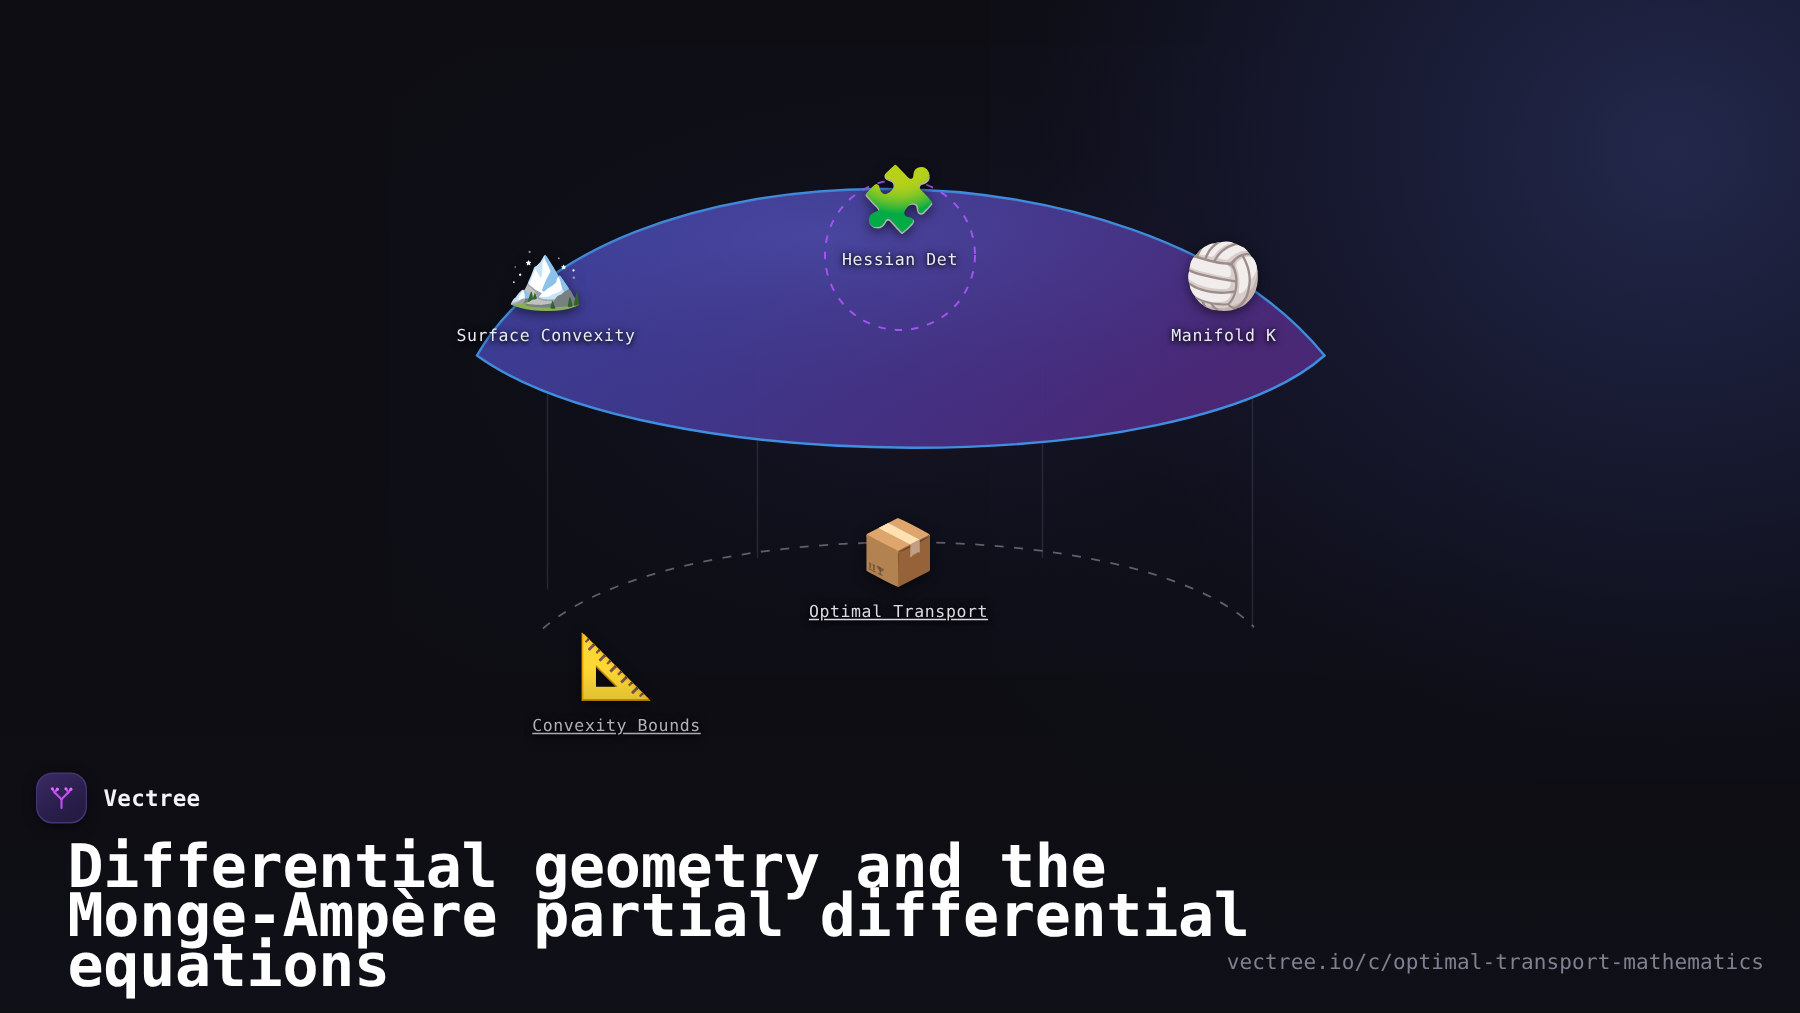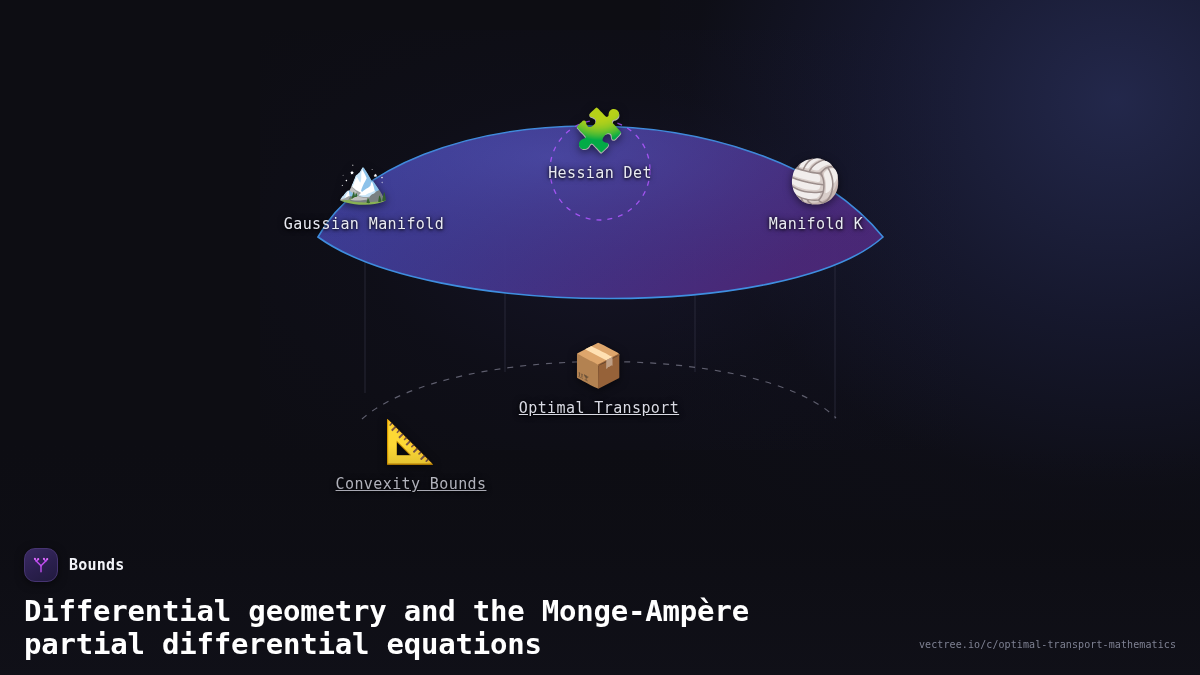--- a/index.html
+++ b/index.html
@@ -69,21 +69,21 @@
   .node-emoji {
     font-size: 42px;
     line-height: 46px;
     height: 46px;
     display: block;
     filter: drop-shadow(0 2px 4px rgba(0,0,0,0.55));
   }
   .node-label {
     display: block;
     margin-top: 10px;
-    font-size: 15px;
+    font-size: 11px;
     letter-spacing: 0.4px;
     color: #e9eaf2;
     text-shadow: 0 1px 3px rgba(0,0,0,0.9), 0 0 6px rgba(0,0,0,0.7);
     white-space: nowrap;
   }
   .node-label.dim { color: #d9dae4; text-decoration: underline; }
 
   
   #footer {
     position: absolute;
@@ -108,33 +108,34 @@
     flex: 0 0 auto;
     box-shadow: 0 2px 8px rgba(0,0,0,0.5);
   }
   #brand-name {
     font-size: 15px;
     font-weight: bold;
     color: #f2f3f8;
     letter-spacing: 0.2px;
   }
   #headline {
-    font-size: 29px;
+    font-size: 40px;
     font-weight: bold;
     line-height: 33px;
     color: #ffffff;
     letter-spacing: -0.2px;
     max-width: 790px;
     word-wrap: break-word;
+    margin-left: 21px;
   }
   #url {
     position: absolute;
     right: 24px;
     bottom: 25px;
-    font-size: 10px;
+    font-size: 14px;
     color: #7e8192;
     letter-spacing: 0.1px;
   }
 </style>
 </head>
 <body>
 
 <div id="bg-glow-tr"></div>
 <div id="bg-glow-center"></div>
 
@@ -163,21 +164,21 @@
     <path d="M318,237 C 400,92 760,86 883,237 C 790,320 430,318 318,237 Z" fill="url(#lensGrad)" stroke="#3f8fe0" stroke-width="1.6"></path>
     <path d="M318,237 C 400,92 760,86 883,237 C 790,320 430,318 318,237 Z" fill="url(#lensSheen)" stroke="none"></path>
 
     <path d="M362,419 C 450,342 760,343 836,418" fill="none" stroke="#6c6c7d" stroke-width="1.2" stroke-dasharray="6 7" opacity="0.85"></path>
 
     <circle cx="600" cy="170" r="50" fill="none" stroke="#a855f7" stroke-width="1.3" stroke-dasharray="5 6" opacity="0.95"></circle>
   </svg>
 
   <div class="node" style="left:364px; top:196px;">
     <span class="node-emoji">🏔️</span>
-    <span class="node-label">Gaussian Manifold</span>
+    <span class="node-label">Surface Convexity</span>
   </div>
 
   <div class="node" style="left:600px; top:145px;">
     <span class="node-emoji">🧩</span>
     <span class="node-label">Hessian Det</span>
   </div>
 
   <div class="node" style="left:816px; top:196px;">
     <span class="node-emoji">🏐</span>
     <span class="node-label">Manifold K</span>
@@ -212,20 +213,20 @@
           <path d="M17.5 7.5 L19.2 5.4"></path>
         </g>
         <g fill="#e06bff">
           <circle cx="4.7" cy="4.6" r="1.25"></circle>
           <circle cx="8.7" cy="4.9" r="1.25"></circle>
           <circle cx="15.5" cy="4.6" r="1.25"></circle>
           <circle cx="19.5" cy="4.9" r="1.25"></circle>
         </g>
       </svg>
     </div>
-    <span id="brand-name">Bounds</span>
+    <span id="brand-name">Vectree</span>
   </div>
 
   <h1 id="headline">Differential geometry and the Monge-Ampère partial differential equations</h1>
 
 </div>
 
 <div id="url">vectree.io/c/optimal-transport-mathematics</div>
 
 </body></html>

